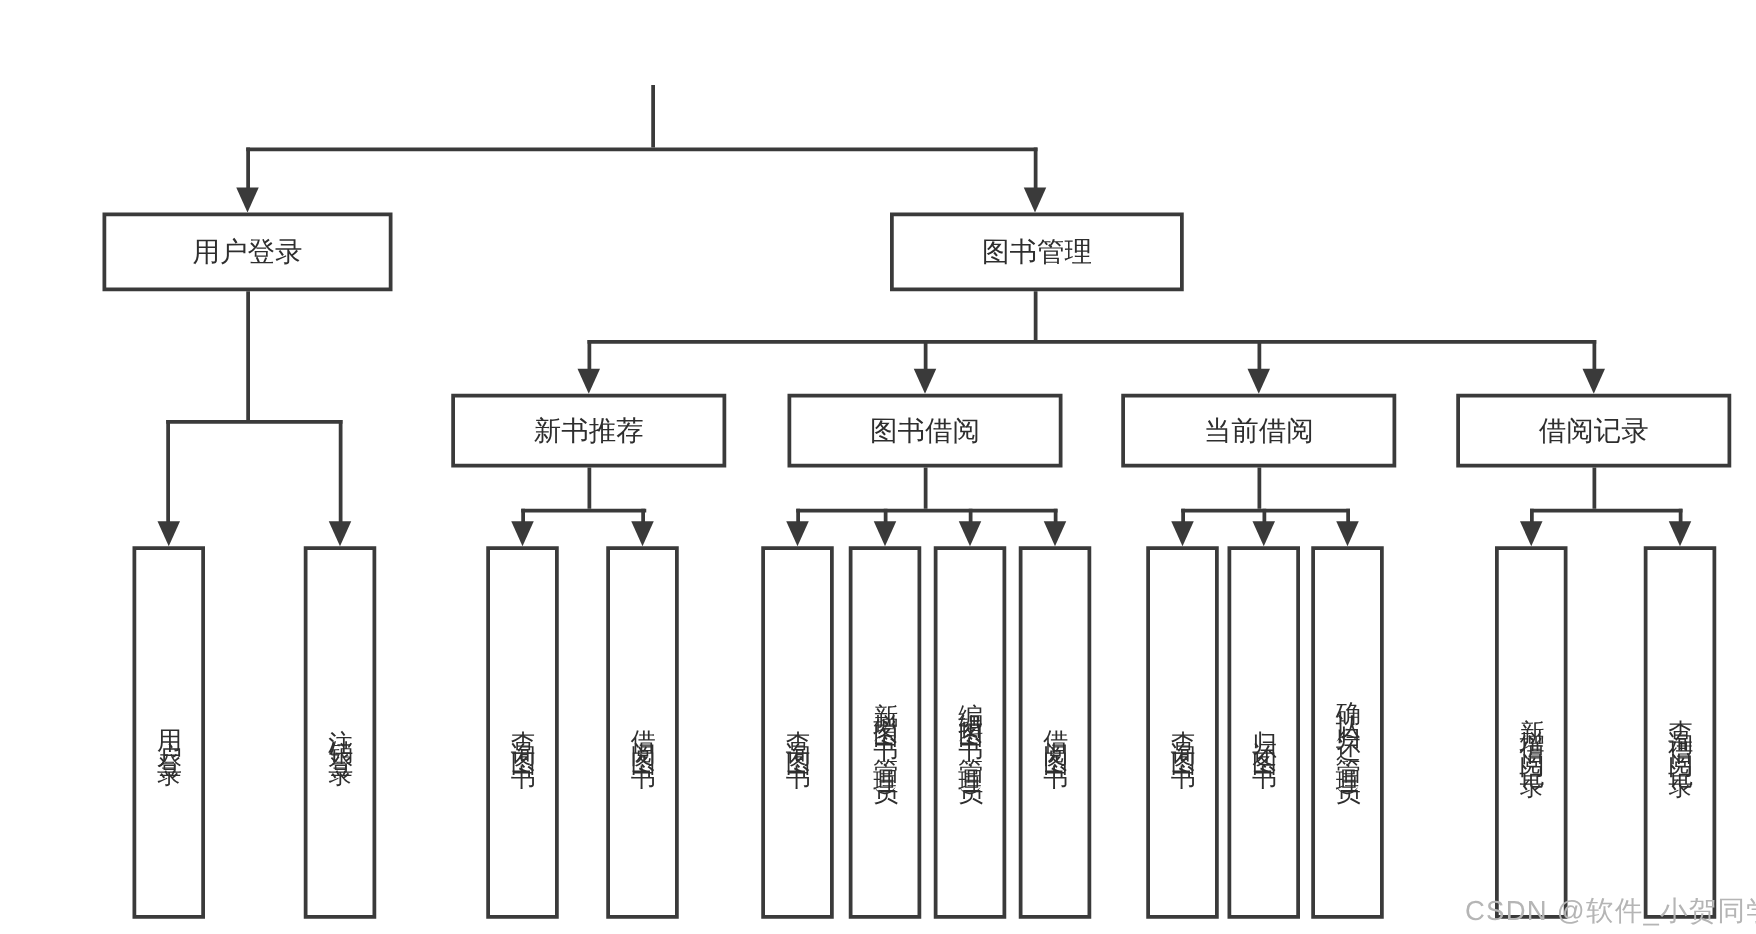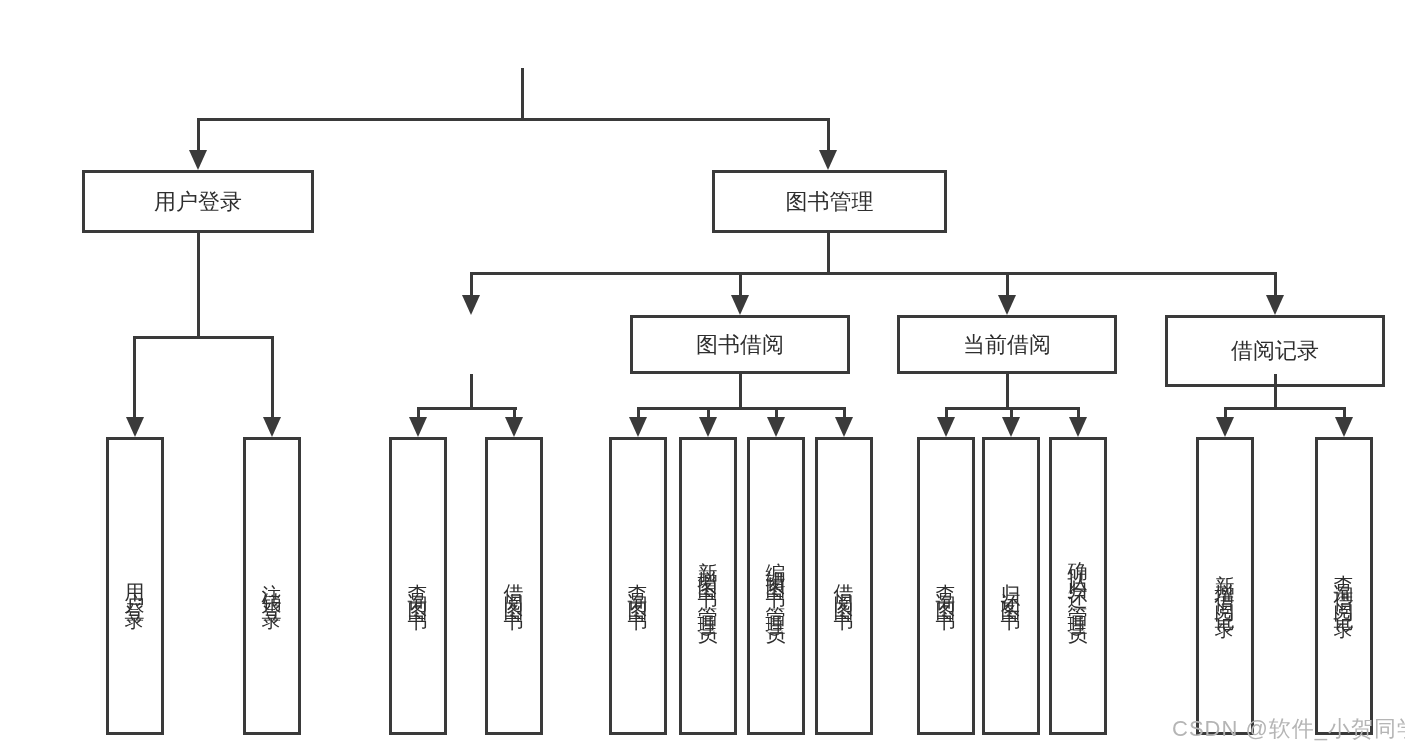--- a/index.html
+++ b/index.html
@@ -67,27 +67,30 @@
   <div class="hline" style="left:470px;top:272px;width:807px;"></div>
   <div class="vline" style="left:470px;top:272px;height:26px;"></div>
   <div class="arrow" style="left:462px;top:295px;"></div>
   <div class="vline" style="left:739px;top:272px;height:26px;"></div>
   <div class="arrow" style="left:731px;top:295px;"></div>
   <div class="vline" style="left:1006px;top:272px;height:26px;"></div>
   <div class="arrow" style="left:998px;top:295px;"></div>
   <div class="vline" style="left:1274px;top:272px;height:26px;"></div>
   <div class="arrow" style="left:1266px;top:295px;"></div>
 
+  <div class="box" style="left:361px;top:315px;width:220px;height:59px;">
+    <span>新书推荐</span>
+  </div>
   <div class="box" style="left:630px;top:315px;width:220px;height:59px;align-items:center;">
     <span>图书借阅</span>
   </div>
   <div class="box" style="left:897px;top:315px;width:220px;height:59px;">
     <span>当前借阅</span>
   </div>
-  <div class="box" style="left:1165px;top:315px;width:220px;height:72px;text-align:right;">
+  <div class="box" style="left:1165px;top:315px;width:220px;height:59px;text-align:right;">
     <span>借阅记录</span>
   </div>
 
   <div class="vline" style="left:470px;top:374px;height:33px;"></div>
   <div class="hline" style="left:417px;top:407px;width:100px;"></div>
   <div class="vline" style="left:417px;top:407px;height:13px;"></div>
   <div class="arrow" style="left:409px;top:417px;"></div>
   <div class="vline" style="left:513px;top:407px;height:13px;"></div>
   <div class="arrow" style="left:505px;top:417px;"></div>
 

